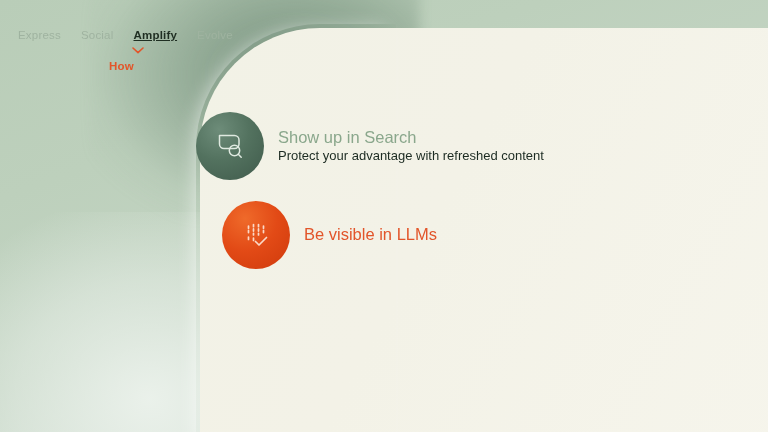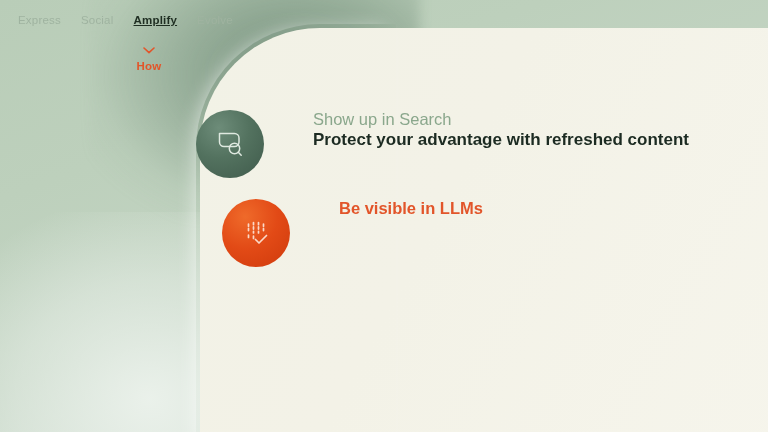--- a/index.html
+++ b/index.html
@@ -67,45 +67,45 @@
     height: 420px;
     border-top-left-radius: 124px;
     box-shadow: -6px 0 18px -4px rgba(255,255,255,0.55);
     pointer-events: none;
   }
 
   
   .nav {
     position: absolute;
     left: 18px;
-    top: 14px;
+    top: 29px;
     display: flex;
     align-items: baseline;
     gap: 20px;
     z-index: 6;
   }
   .nav-item {
     font-size: 11.5px;
     letter-spacing: 0.2px;
     color: #9fb3a0;
     white-space: nowrap;
     position: relative;
     cursor: pointer;
   }
   .nav-item.active {
     color: #1f2e22;
     font-weight: bold;
     text-decoration: underline;
   }
   .nav-sub {
     position: absolute;
-    left: 120px;
+    left: 109px;
     top: 47px;
     width: 58px;
-    text-align: center;
+    text-align: left;
     z-index: 6;
   }
   .chevron {
     display: block;
     margin: 0 auto 2px auto;
     width: 12px;
     height: 7px;
     line-height: 7px;
     color: #e2552a;
     font-size: 11px;
@@ -121,23 +121,23 @@
   .rows {
     position: absolute;
     left: 196px;
     top: 110px;
     width: 572px;
     z-index: 5;
   }
   .row {
     position: relative;
     display: flex;
+    align-items: center;
     height: 72px;
     margin-bottom: 17px;
-    gap: 35px;
   }
   .row-2 { margin-left: 13px; }
   .row-3 { margin-left: 26px; }
 
   .bullet {
     position: relative;
     flex: 0 0 auto;
     width: 68px;
     height: 68px;
     border-radius: 50%;
@@ -161,26 +161,26 @@
     min-width: 0;
   }
   .eyebrow {
     font-size: 16.5px;
     line-height: 1.15;
     margin-bottom: 1px;
     white-space: nowrap;
   }
   .eyebrow-search { color: #8aa78c; }
   .eyebrow-social { color: #8a5d86; }
-  .eyebrow-llm    { color: #e2552a; font-weight: bold; }
+  .eyebrow-llm    { color: #e2552a; font-weight: normal; }
   .headline {
-    font-size: 17px;
+    font-size: 13px;
     line-height: 1.2;
     color: #1c2b22;
-    font-weight: bold;
+    font-weight: normal;
     white-space: nowrap;
   }
 </style>
 </head>
 <body>
 
 <div class="slide">
 
   <div class="backdrop-shade"></div>
   <div class="backdrop-light"></div>

